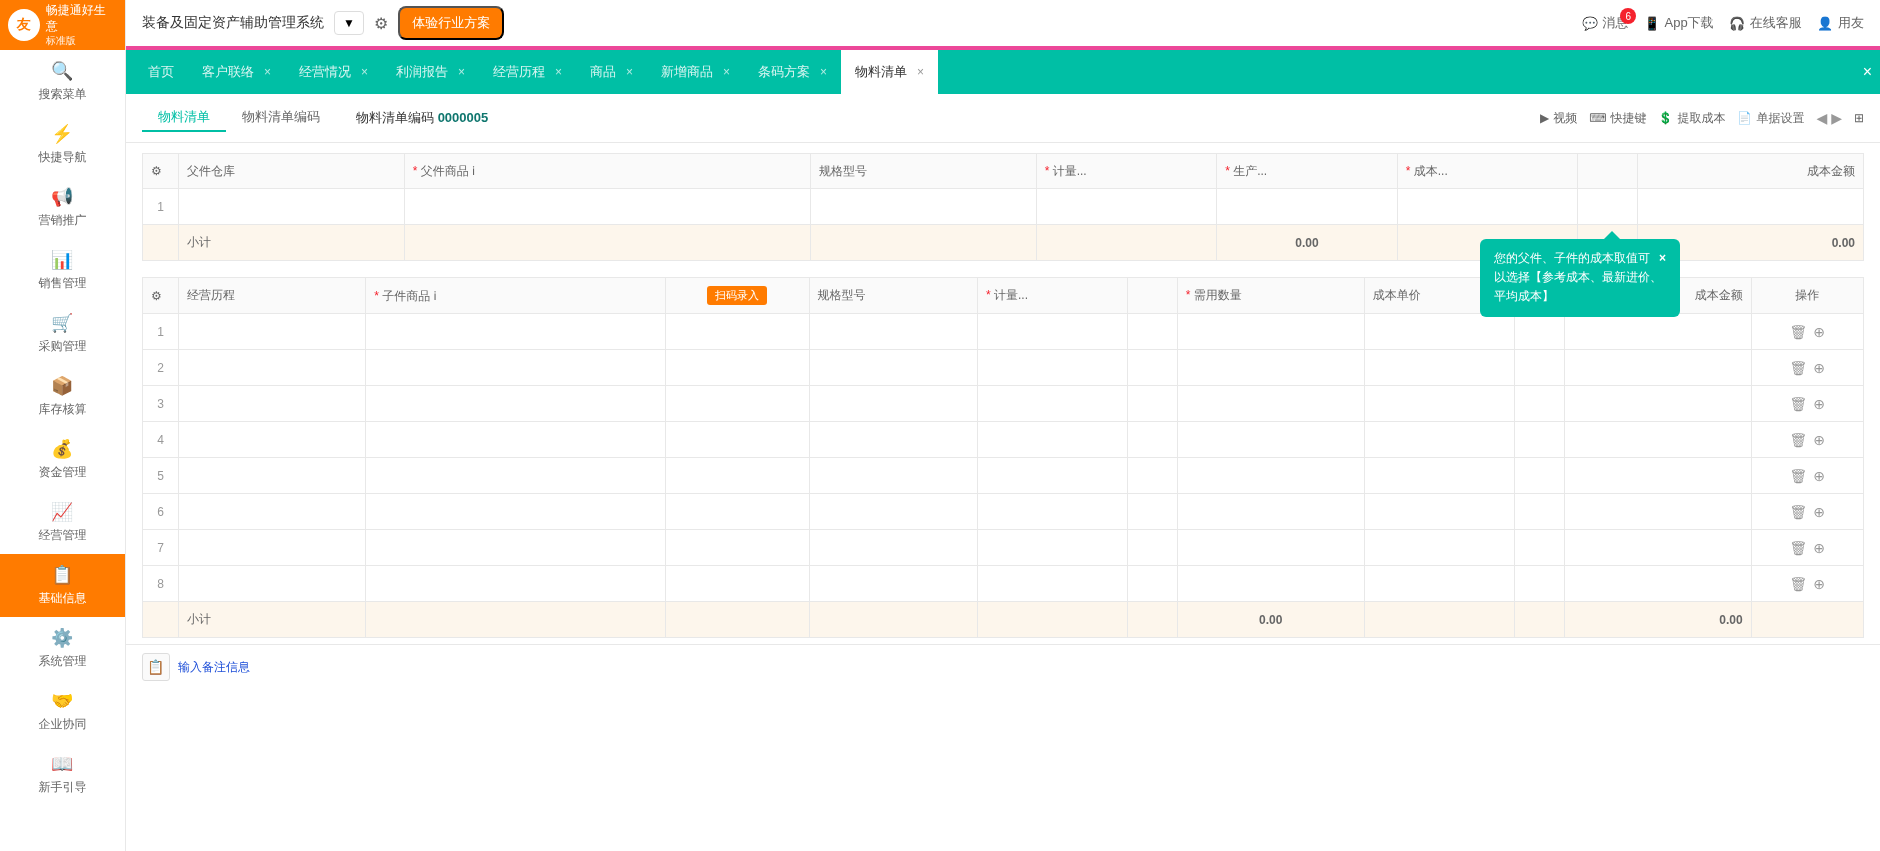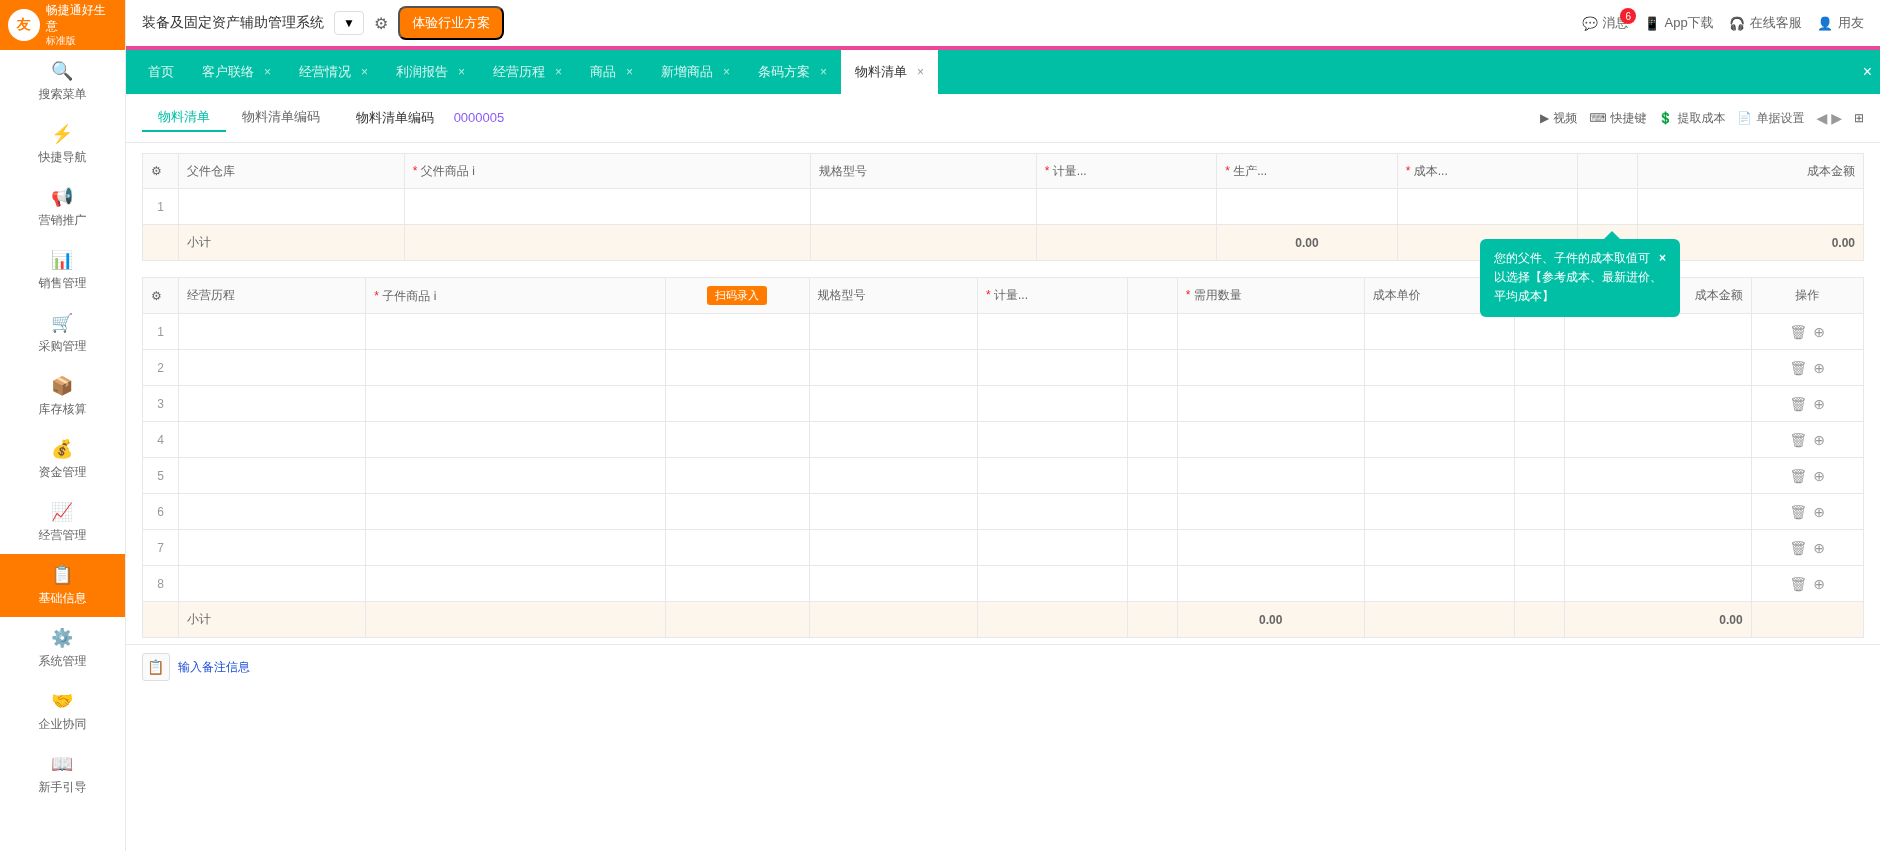--- a/index.html
+++ b/index.html
@@ -217,21 +217,21 @@
         <div class="page-header-tabs">
           <div class="page-header-tab active">
             <span>物料清单</span>
           </div>
           <div class="page-header-tab">
             <span>物料清单编码</span>
           </div>
         </div>
         <span class="page-header-code">
           <span>物料清单编码</span>
-          <span style="margin-left:16px; color:#8b5cf6; font-weight:normal;">0000005</span>
+          <span style="margin-left:0; color:#0f766e; font-weight:bold;">0000005</span>
         </span>
         <div class="page-header-actions">
           <div class="page-header-action">
             <span>▶</span>
             <span>视频</span>
           </div>
           <div class="page-header-action">
             <span>⌨</span>
             <span>快捷键</span>
           </div>

